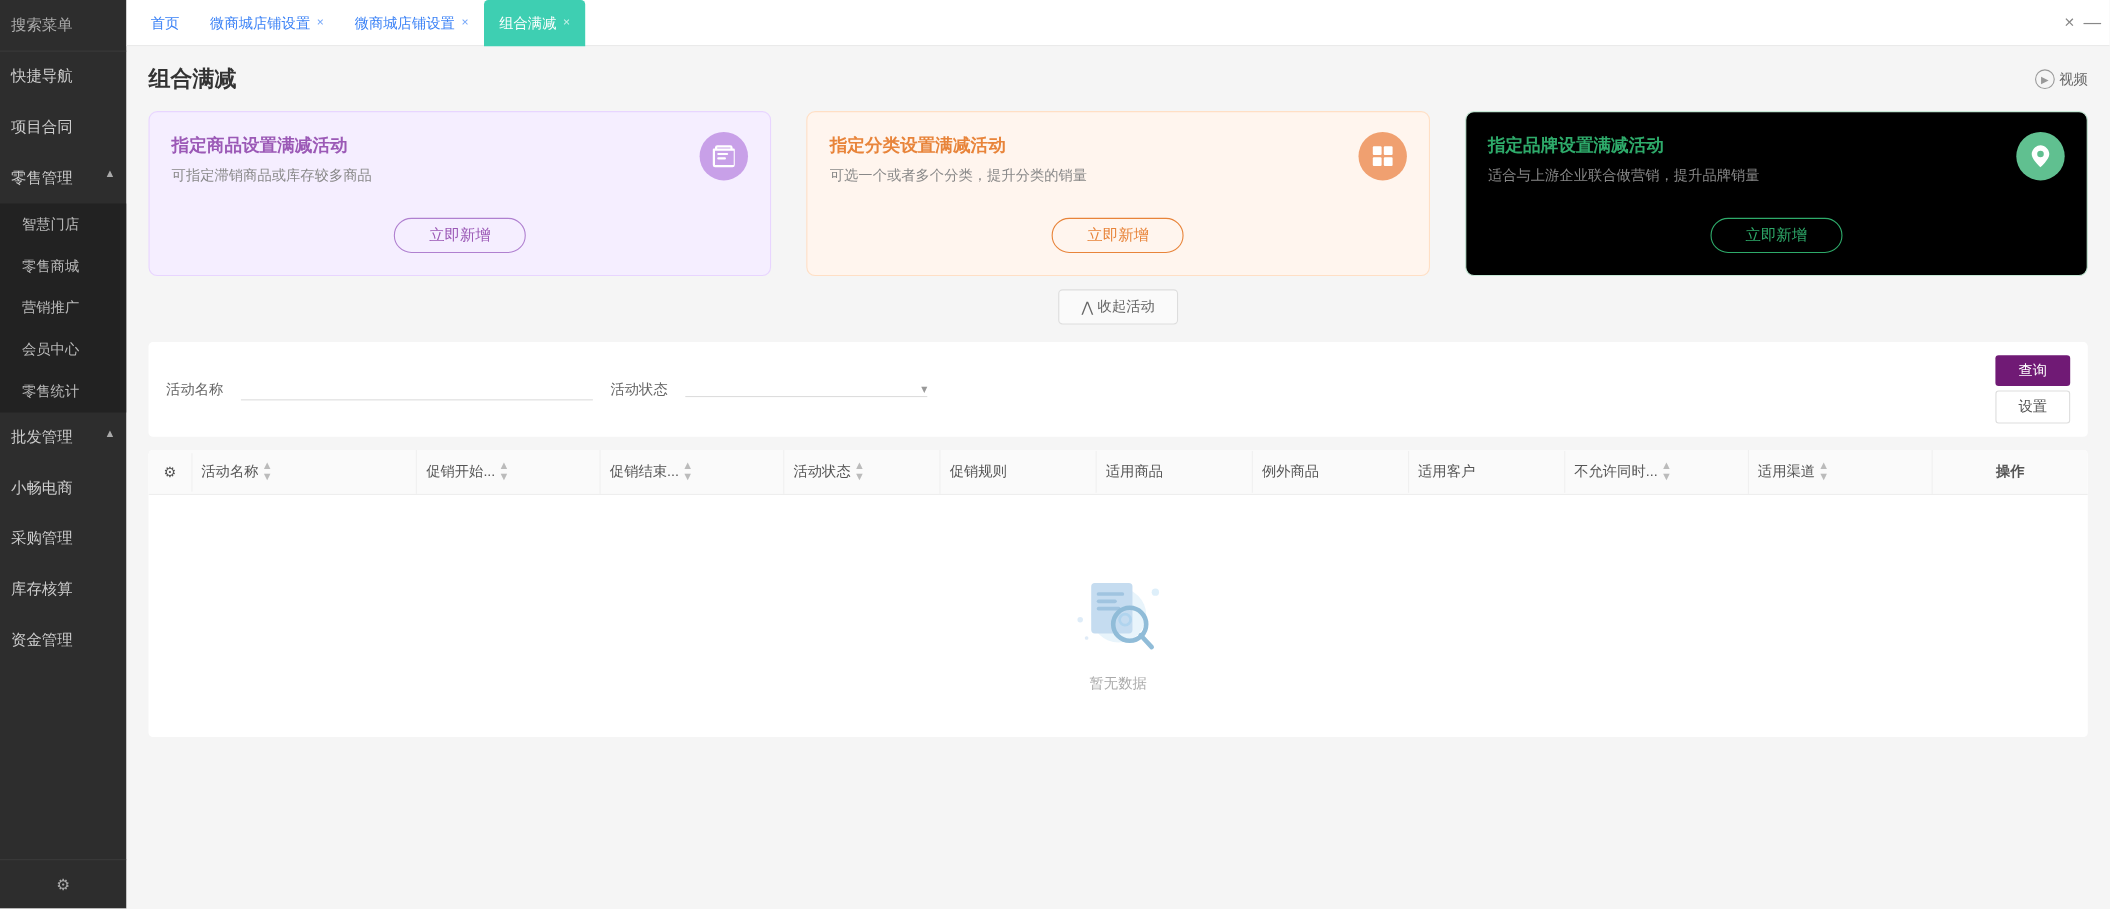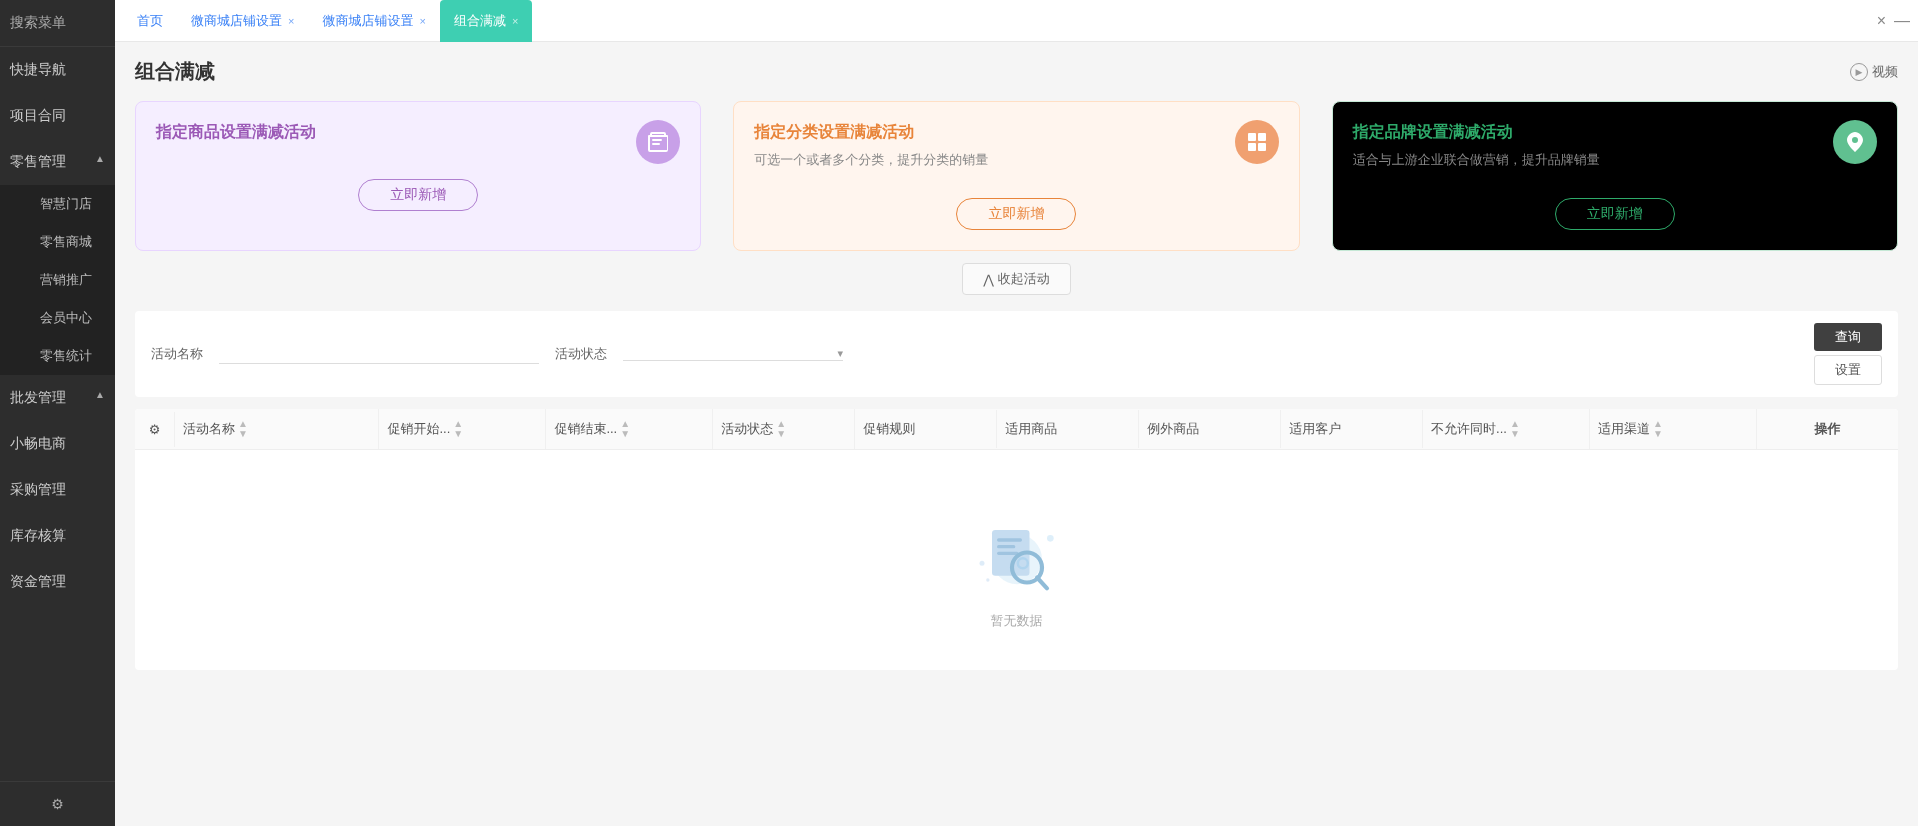--- a/index.html
+++ b/index.html
@@ -32,21 +32,20 @@
       justify-content: space-between;
     }
     .sidebar-item.has-arrow::after {
       content: '▲';
       font-size: 10px;
       color: #aaa;
     }
     .sidebar-sub {
       background: #222;
       color: #bbb;
-      padding-left: 20px;
     }
     .sidebar-sub-item {
       padding: 10px 10px 10px 20px;
       font-size: 13px;
       color: #bbb;
       cursor: pointer;
     }
     .sidebar-bottom {
       margin-top: auto;
       padding: 14px 10px;
@@ -259,21 +258,21 @@
     }
     .filter-select-label { color: #999; font-size: 13px; flex: 1; }
     .filter-chevron { color: #999; font-size: 11px; }
     .filter-actions {
       margin-left: auto;
       display: flex;
       flex-direction: column;
       gap: 4px;
     }
     .btn-query {
-      background: #404040;
+      background: #701a75;
       color: #fff;
       border: none;
       padding: 5px 4px;
       border-radius: 3px;
       cursor: pointer;
       font-size: 13px;
     }
     .btn-settings {
       background: #fff;
       color: #555;
@@ -417,20 +416,21 @@
 
     <div class="activity-cards">
 
       <div class="activity-card purple">
         <div class="card-icon">
           <svg width="24" height="24" viewBox="0 0 24 24" fill="white">
             <path d="M6 2a2 2 0 0 0-2 2v1H3a1 1 0 0 0-1 1v14a2 2 0 0 0 2 2h16a2 2 0 0 0 2-2V6a1 1 0 0 0-1-1h-1V4a2 2 0 0 0-2-2H6zm0 2h12v1H6V4zm-3 3h18v13H4V7zm4 2a1 1 0 0 0 0 2h8a1 1 0 0 0 0-2H8zm0 4a1 1 0 0 0 0 2h6a1 1 0 0 0 0-2H8z"></path>
           </svg>
         </div>
         <div class="card-title">指定商品设置满减活动</div>
+        <div class="card-desc">可指定滞销商品或库存较多商品</div>
         <button class="card-btn">立即新增</button>
       </div>
 
       <div class="activity-card orange">
         <div class="card-icon">
           <svg width="22" height="22" viewBox="0 0 22 22" fill="white">
             <rect x="2" y="2" width="8" height="8" rx="1"></rect>
             <rect x="12" y="2" width="8" height="8" rx="1"></rect>
             <rect x="2" y="12" width="8" height="8" rx="1"></rect>
             <rect x="12" y="12" width="8" height="8" rx="1"></rect>

